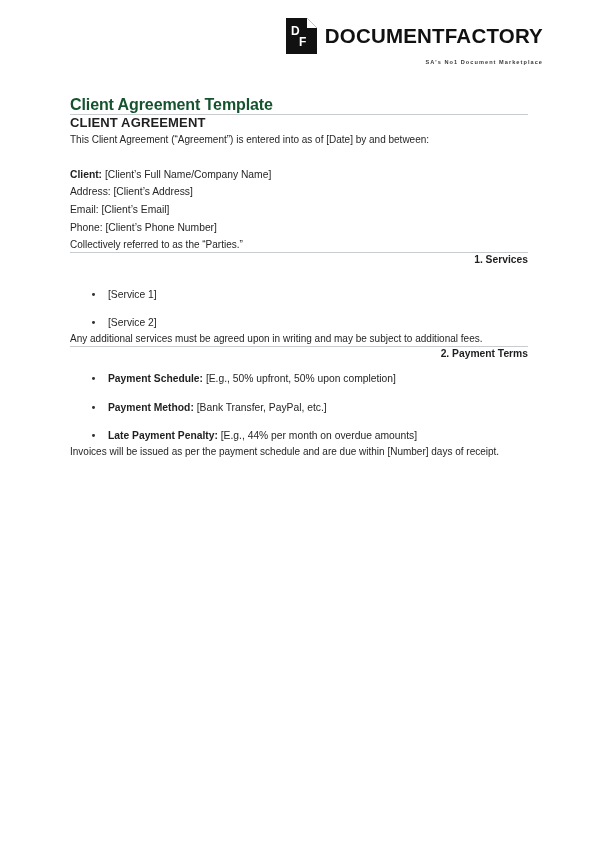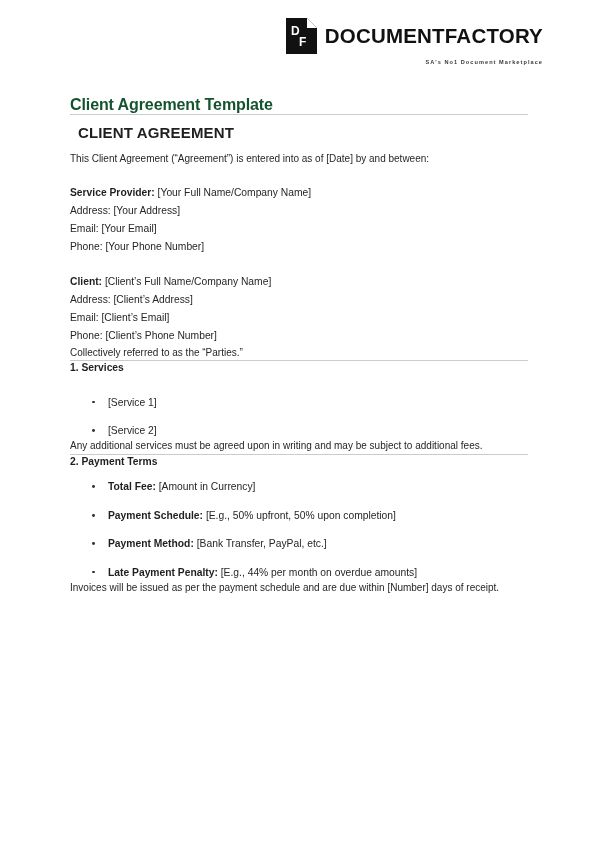--- a/index.html
+++ b/index.html
@@ -92,37 +92,37 @@
     border-top: 1px solid #c9ccce;
     margin: 0;
     width: 458px;
     height: 0;
   }
   .rule-1 { margin-top: 26px; }
   .rule-2 { margin-top: 27px; }
   .rule-3 { margin-top: 26px; }
 
   h2.section-label {
-    margin: 8px;
-    font-size: 15px;
+    margin: 0;
+    font-size: 13px;
     font-weight: bold;
     color: #1f1f1f;
     letter-spacing: 0.15px;
     line-height: 1.3;
   }
   .label-top { margin-top: 21px; }
 
   h2.section-heading {
     margin: 0;
     font-size: 10.3px;
     font-weight: bold;
     color: #1f1f1f;
     line-height: 1.3;
   }
-  .heading-top { margin-top: 24px; }
+  .heading-top { margin-top: 24px; text-align: right; }
 
   p.para {
     margin: 0;
     font-size: 10px;
     line-height: 1.55;
     color: #262626;
   }
   .para-gap-lg { margin-top: 18px; }
   .para-gap-md { margin-top: 17px; }
 
@@ -195,29 +195,20 @@
   <div class="doc">
 
     <h1 class="doc-title">Client Agreement Template</h1>
 
     <hr class="rule rule-1">
 
     <h2 class="section-label label-top">CLIENT AGREEMENT</h2>
 
     <p class="para para-gap-lg">This Client Agreement (“Agreement”) is entered into as of [Date] by and between:</p>
 
-    <div class="block">
-      <div class="line">
-        <b>Service Provider:</b>
-        <span>[Your Full Name/Company Name]</span>
-      </div>
-      <div class="line">Address: [Your Address]</div>
-      <div class="line">Email: [Your Email]</div>
-      <div class="line">Phone: [Your Phone Number]</div>
-    </div>
 
     <div class="block">
       <div class="line">
         <b>Client:</b>
         <span>[Client’s Full Name/Company Name]</span>
       </div>
       <div class="line">Address: [Client’s Address]</div>
       <div class="line">Email: [Client’s Email]</div>
       <div class="line">Phone: [Client’s Phone Number]</div>
     </div>
@@ -239,24 +230,20 @@
     </ul>
 
     <p class="para para-gap-lg">Any additional services must be agreed upon in writing and may be subject to additional fees.</p>
 
     <hr class="rule rule-3">
 
     <h2 class="section-heading heading-top">2. Payment Terms</h2>
 
     <ul class="bullets payments">
       <li>
-        <b>Total Fee:</b>
-        <span>[Amount in Currency]</span>
-      </li>
-      <li>
         <b>Payment Schedule:</b>
         <span>[E.g., 50% upfront, 50% upon completion]</span>
       </li>
       <li>
         <b>Payment Method:</b>
         <span>[Bank Transfer, PayPal, etc.]</span>
       </li>
       <li>
         <b>Late Payment Penalty:</b>
         <span>[E.g., 44% per month on overdue amounts]</span>

